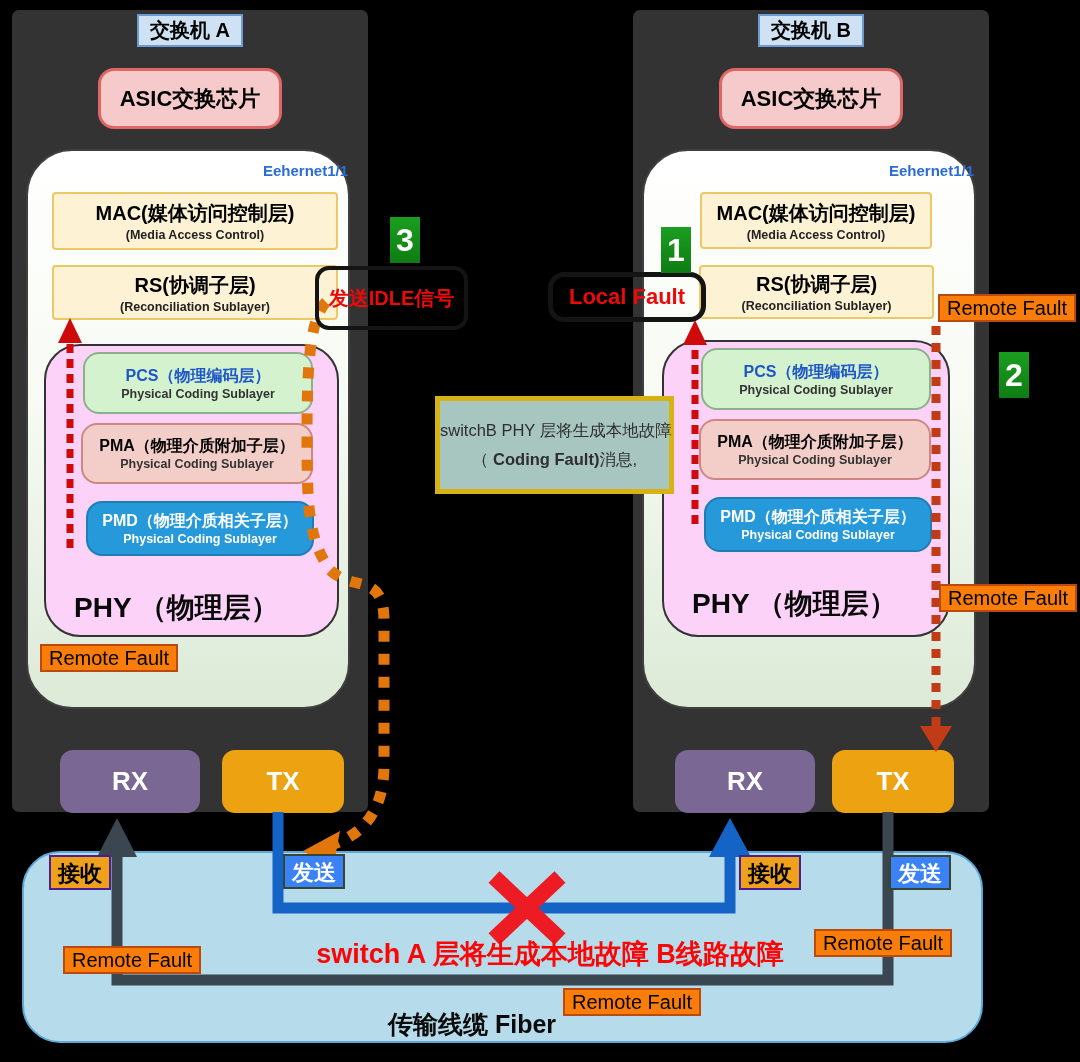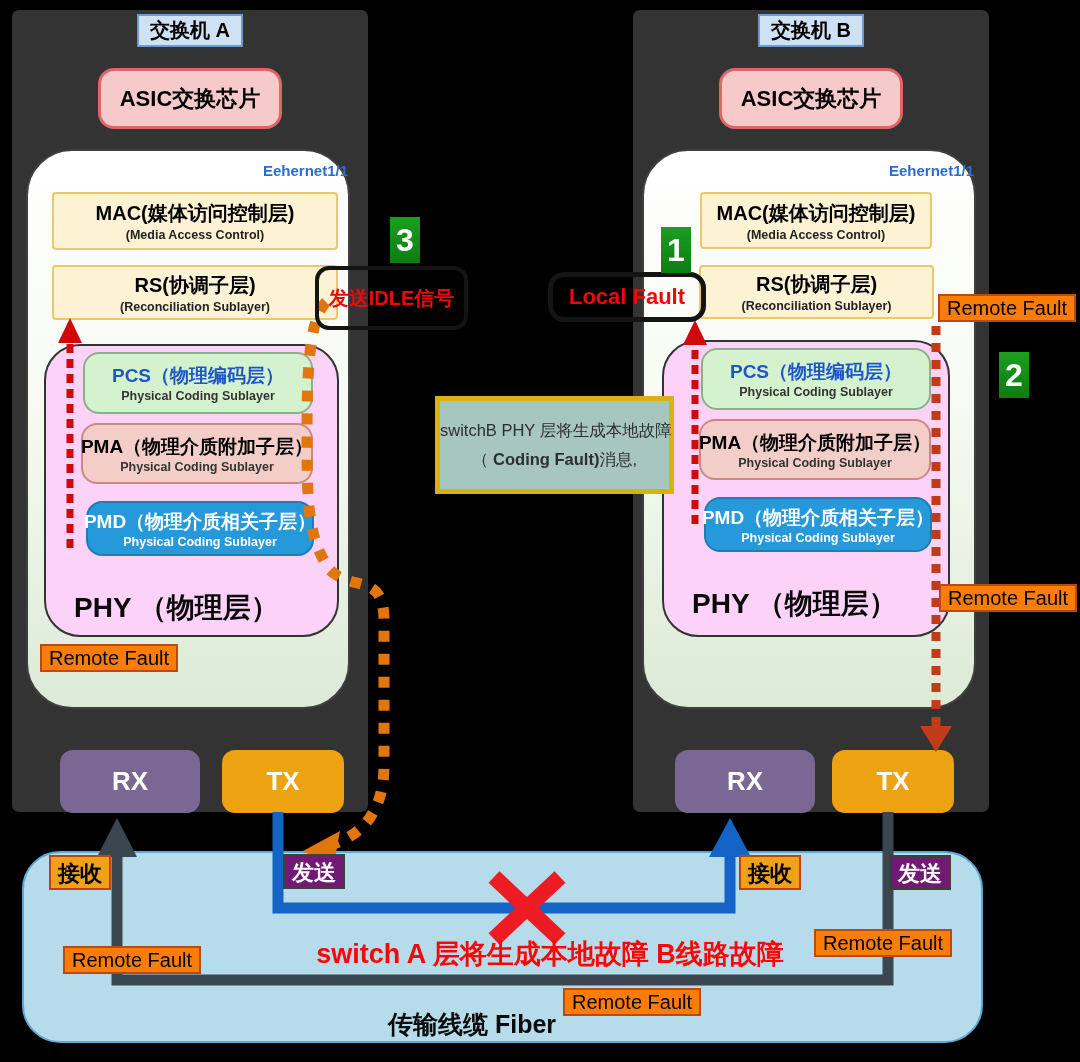--- a/index.html
+++ b/index.html
@@ -41,21 +41,21 @@
   .phy{position:absolute;background:#fdd2f9;border:2px solid #333;border-radius:36px;
        box-sizing:border-box;}
   .pa .phy{left:16px;top:193px;width:295px;height:293px;}
   .pb .phy{left:18px;top:189px;width:288px;height:297px;}
 
   .sbox{position:absolute;border-radius:16px;display:flex;flex-direction:column;
         align-items:center;justify-content:center;box-sizing:border-box;white-space:nowrap;}
   .pcs{left:37px;top:6px;width:230px;height:62px;background:#d5f2cf;border:2px solid #8cb08c;}
   .pma{left:35px;top:77px;width:232px;height:61px;background:#f3cec8;border:2px solid #cc8880;}
   .pmd{left:40px;top:155px;width:228px;height:55px;background:#2699da;border:2px solid #1f7db3;}
-  .st{font-size:19px;font-weight:bold;color:#000;text-align:center;}
+  .st{font-size:16px;font-weight:bold;color:#000;text-align:center;}
   .pcs .st{color:#1d56c8;}
   .ss{font-size:12.5px;font-weight:bold;color:#333;}
   .pmd .st,.pmd .ss{color:#fff;}
   .phy-label{position:absolute;left:28px;top:243px;font-size:28px;font-weight:bold;
              color:#0a0a0a;white-space:nowrap;}
 
   .port{position:absolute;top:740px;height:63px;border-radius:13px;display:flex;
         align-items:center;justify-content:center;color:#fff;font-size:26px;font-weight:bold;}
   .rx{width:140px;background:#7a6794;}
   .tx{width:122px;background:#eda211;}
@@ -78,22 +78,22 @@
             box-sizing:border-box;white-space:nowrap;}
   #rf-switch-a{left:40px;top:644px;}
   #rf-rs-b{left:938px;top:294px;}
   #rf-phy-b{left:939px;top:584px;}
   #rf-fiber-left{left:63px;top:946px;}
   #rf-fiber-right{left:814px;top:929px;}
   #rf-fiber-bottom{left:563px;top:988px;}
 
   .dir-badge{position:absolute;height:35px;font-size:22px;font-weight:bold;
              padding:2px 7px;z-index:6;box-sizing:border-box;white-space:nowrap;}
-  .recv{background:#f0a11c;border:2px solid #c2410c;color:#000;}
-  .send{background:#701a75;border:2px solid #38462f;color:#fff;}
+  .recv{background:#f0a11c;border:2px solid #4c1d95;color:#000;}
+  .send{background:#3b82f6;border:2px solid #38462f;color:#fff;}
   #recv-a{left:49px;top:855px;} #send-a{left:283px;top:854px;}
   #recv-b{left:739px;top:855px;} #send-b{left:889px;top:855px;}
 
   .step{position:absolute;width:30px;height:46px;background:linear-gradient(#1b9e1f,#0e7d12);
         color:#fff;font-size:32px;font-weight:bold;display:flex;align-items:center;
         justify-content:center;z-index:7;}
   #step1{left:661px;top:227px;} #step2{left:999px;top:352px;} #step3{left:390px;top:217px;}
 
   .callout{position:absolute;border:4px solid #141414;border-radius:14px;display:flex;
            align-items:center;justify-content:center;color:#ee0909;font-weight:bold;

